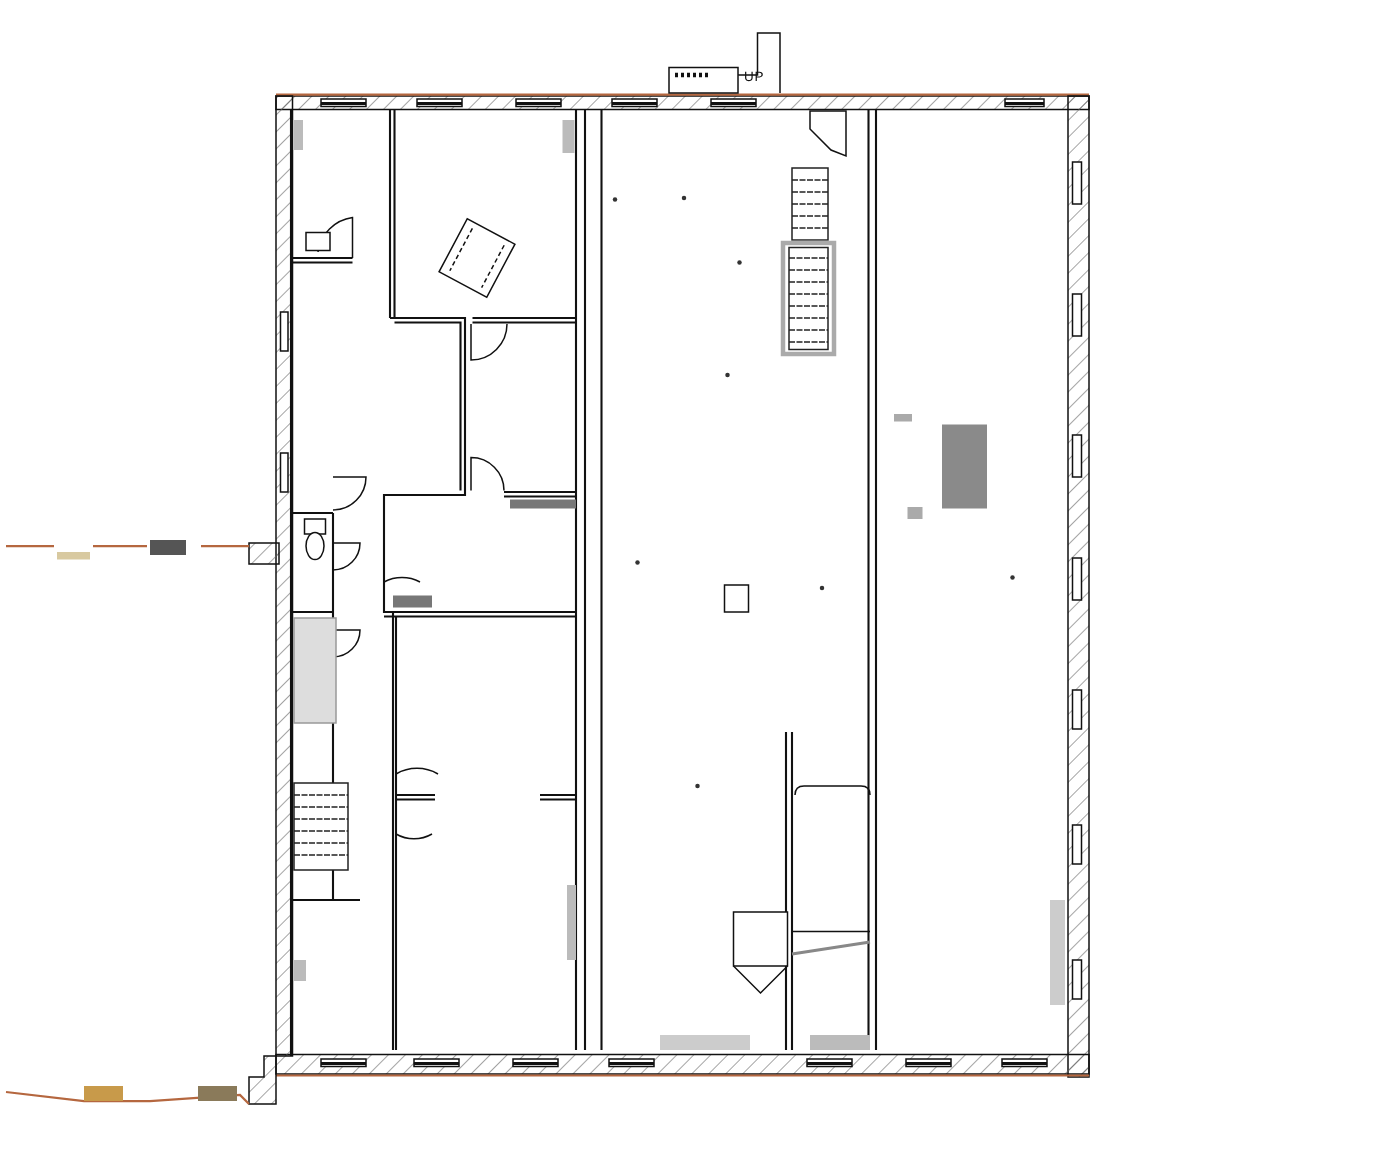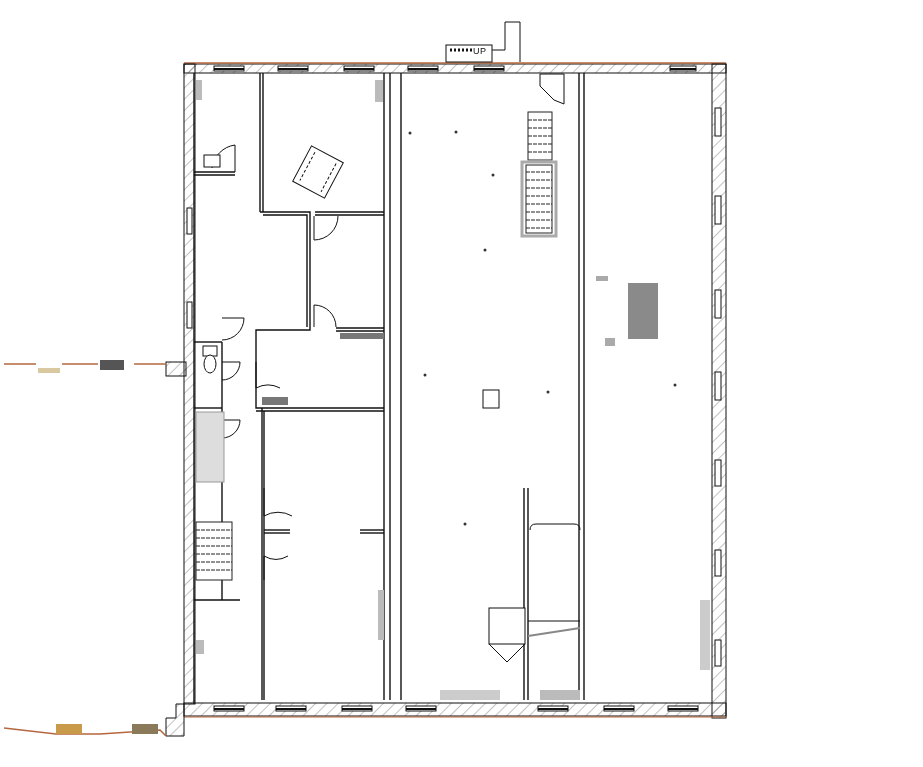--- a/index.html
+++ b/index.html
@@ -219,13 +219,13 @@
     <line x1="62" y1="364" x2="98" y2="364"></line>
     <line x1="134" y1="364" x2="166" y2="364"></line>
     <rect x="100" y="360" width="24" height="10" fill="#555" stroke="none"></rect>
     <rect x="38" y="368" width="22" height="5" fill="#d8c9a0" stroke="none"></rect>
     <path d="M4,728 L56,734 L100,734 L160,730 L166,736"></path>
     <rect x="56" y="724" width="26" height="10" fill="#c89a4a" stroke="none"></rect>
     <rect x="132" y="724" width="26" height="10" fill="#8a7a5a" stroke="none"></rect>
   </g>
 </svg>
 
-<div class="label" style="left:473px; top:46px;">UP</div>
+<div class="label" style="left:496px; top:46px;">UP</div>
 
 </body></html>

